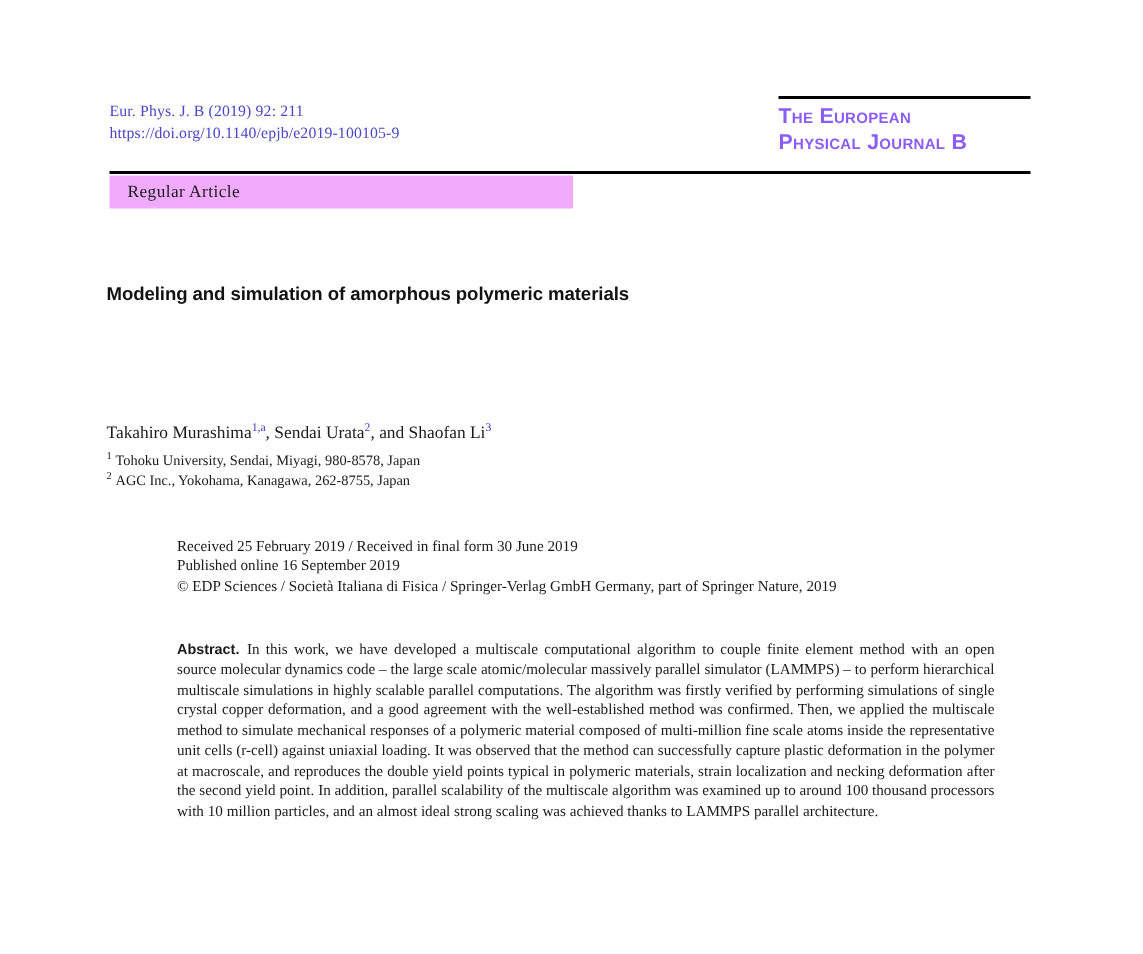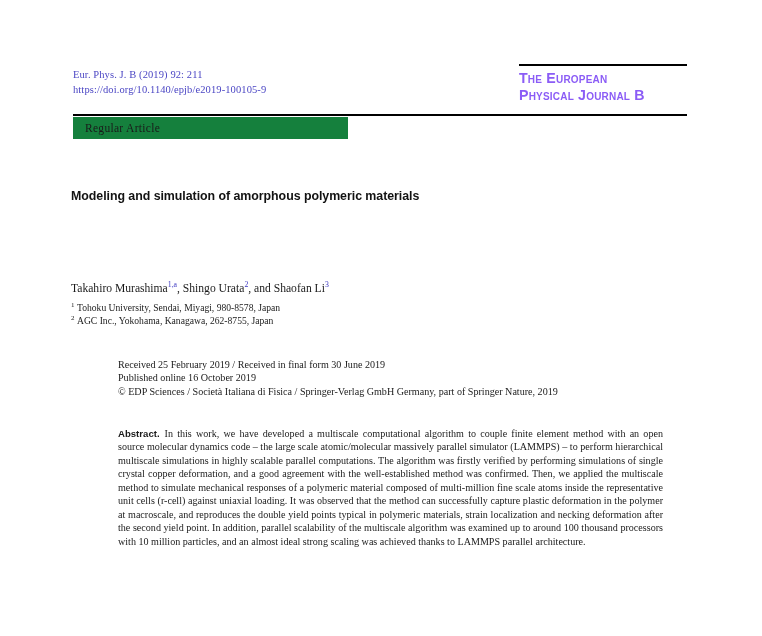--- a/index.html
+++ b/index.html
@@ -78,23 +78,23 @@
     left: 73px;
     top: 114px;
     width: 614px;
     height: 2.2px;
     background: #000000;
   }
   .article-type {
     position: absolute;
     left: 73px;
     top: 117px;
-    width: 275px;
+    width: 309px;
     height: 22px;
-    background: #15803d;
+    background: #f0abfc;
   }
   .article-type-label {
     position: absolute;
     left: 12px;
     top: 3px;
     font-family: "Liberation Serif", serif;
     font-size: 11.5px;
     line-height: 16px;
     color: #1a1a1a;
     letter-spacing: 0.3px;
@@ -227,30 +227,30 @@
 
   <div class="main-rule"></div>
   <div class="article-type">
     <div class="article-type-label">Regular Article</div>
   </div>
 
   <div class="title-block">
     <div class="paper-subtitle">Modeling and simulation of amorphous polymeric materials</div>
   </div>
 
-  <div class="authors"><span>Takahiro Murashima</span><sup>1,a</sup><span>, </span><span>Shingo Urata</span><sup>2</sup><span>, and </span><span>Shaofan Li</span><sup>3</sup></div>
+  <div class="authors"><span>Takahiro Murashima</span><sup>1,a</sup><span>, </span><span>Sendai Urata</span><sup>2</sup><span>, and </span><span>Shaofan Li</span><sup>3</sup></div>
 
   <div class="affiliations">
       <div class="affiliation-item"><sup>1</sup><span>Tohoku University, Sendai, Miyagi, 980-8578, Japan</span></div>
       <div class="affiliation-item"><sup>2</sup><span>AGC Inc., Yokohama, Kanagawa, 262-8755, Japan</span></div>
     </div>
 
   <div class="history">
     <div class="history-line">Received 25 February 2019 / Received in final form 30 June 2019</div>
-    <div class="history-line">Published online 16 October 2019</div>
+    <div class="history-line">Published online 16 September 2019</div>
     <div class="history-copyright">© EDP Sciences / Società Italiana di Fisica / Springer-Verlag GmbH Germany, part of Springer Nature, 2019</div>
   </div>
 
   <div class="abstract">
     <span class="abstract-label">Abstract.</span><span>In this work, we have developed a multiscale computational algorithm to couple finite element method with an open source molecular dynamics code – the large scale atomic/molecular massively parallel simulator (LAMMPS) – to perform hierarchical multiscale simulations in highly scalable parallel computations. The algorithm was firstly verified by performing simulations of single crystal copper deformation, and a good agreement with the well-established method was confirmed. Then, we applied the multiscale method to simulate mechanical responses of a polymeric material composed of multi-million fine scale atoms inside the representative unit cells (r-cell) against uniaxial loading. It was observed that the method can successfully capture plastic deformation in the polymer at macroscale, and reproduces the double yield points typical in polymeric materials, strain localization and necking deformation after the second yield point. In addition, parallel scalability of the multiscale algorithm was examined up to around 100 thousand processors with 10 million particles, and an almost ideal strong scaling was achieved thanks to LAMMPS parallel architecture.</span>
   </div>
 
 </div>
 
 </body></html>

